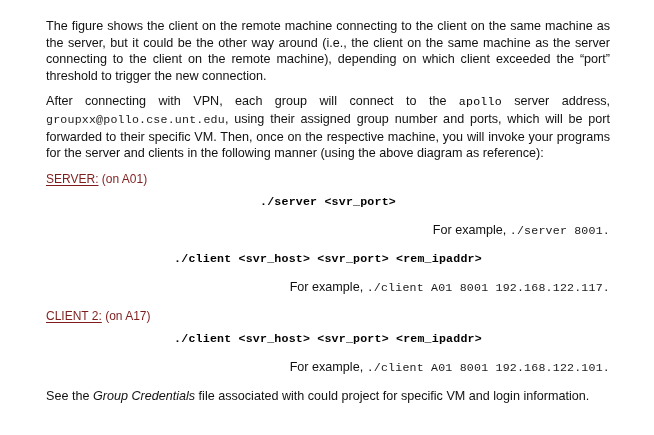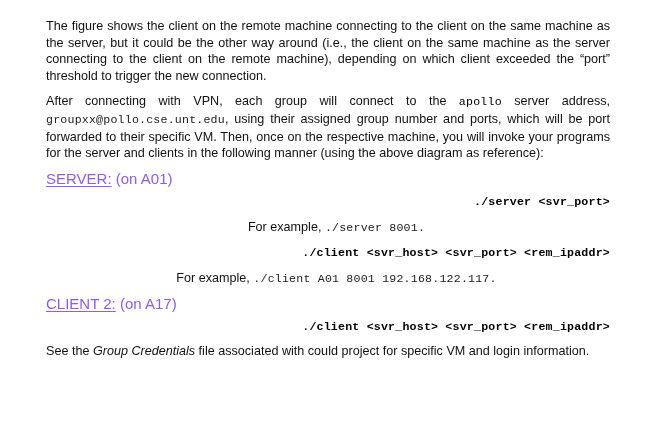--- a/index.html
+++ b/index.html
@@ -28,49 +28,49 @@
     font-family: "Liberation Sans", sans-serif;
     font-size: 12.6px;
     line-height: 16.6px;
     text-align: justify;
     text-justify: inter-word;
     margin: 0 0 9px 0;
     color: #111111;
   }
   .heading-line {
     font-family: "Liberation Sans", sans-serif;
-    font-size: 15px;
+    font-size: 12px;
     line-height: 16.6px;
     margin: 0 0 7px 0;
     text-align: left;
-    color: #8b5cf6;
+    color: #7f1d1d;
   }
   .heading-label {
     text-decoration: underline;
     text-underline-offset: 2px;
   }
   .heading-host {
     text-decoration: none;
   }
   .cmd-line {
     font-family: "Liberation Mono", "DejaVu Sans Mono", monospace;
     font-size: 11.6px;
     font-weight: bold;
     line-height: 16.6px;
     letter-spacing: 0.2px;
     margin: 0 0 7px 0;
-    text-align: right;
+    text-align: center;
     color: #000000;
   }
   .example-line {
     font-family: "Liberation Sans", sans-serif;
     font-size: 12.6px;
-    line-height: 18px;
+    line-height: 24px;
     margin: 0 0 8px 17px;
-    text-align: center;
+    text-align: right;
     color: #111111;
   }
   .example-line .mono {
     font-family: "Liberation Mono", "DejaVu Sans Mono", monospace;
     font-size: 11.6px;
     font-weight: normal;
     letter-spacing: 0.2px;
     color: #1a1a1a;
   }
   .mono-inline {
@@ -115,18 +115,21 @@
 
   <p class="cmd-line">./client &lt;svr_host&gt; &lt;svr_port&gt; &lt;rem_ipaddr&gt;</p>
   <p class="example-line">
     <span>For example, </span><span class="mono">./client A01 8001 192.168.122.117.</span>
   </p>
 
   <p class="heading-line">
     <span class="heading-label">CLIENT 2:</span><span class="heading-host"> (on A17)</span>
   </p>
   <p class="cmd-line">./client &lt;svr_host&gt; &lt;svr_port&gt; &lt;rem_ipaddr&gt;</p>
+  <p class="example-line">
+    <span>For example, </span><span class="mono">./client A01 8001 192.168.122.101.</span>
+  </p>
 
   <p class="body-text last-para">
     <span>See the </span><span class="italic">Group Credentials</span><span> file associated with could project for specific VM and login information.</span>
   </p>
 
 </div>
 
 </body></html>

